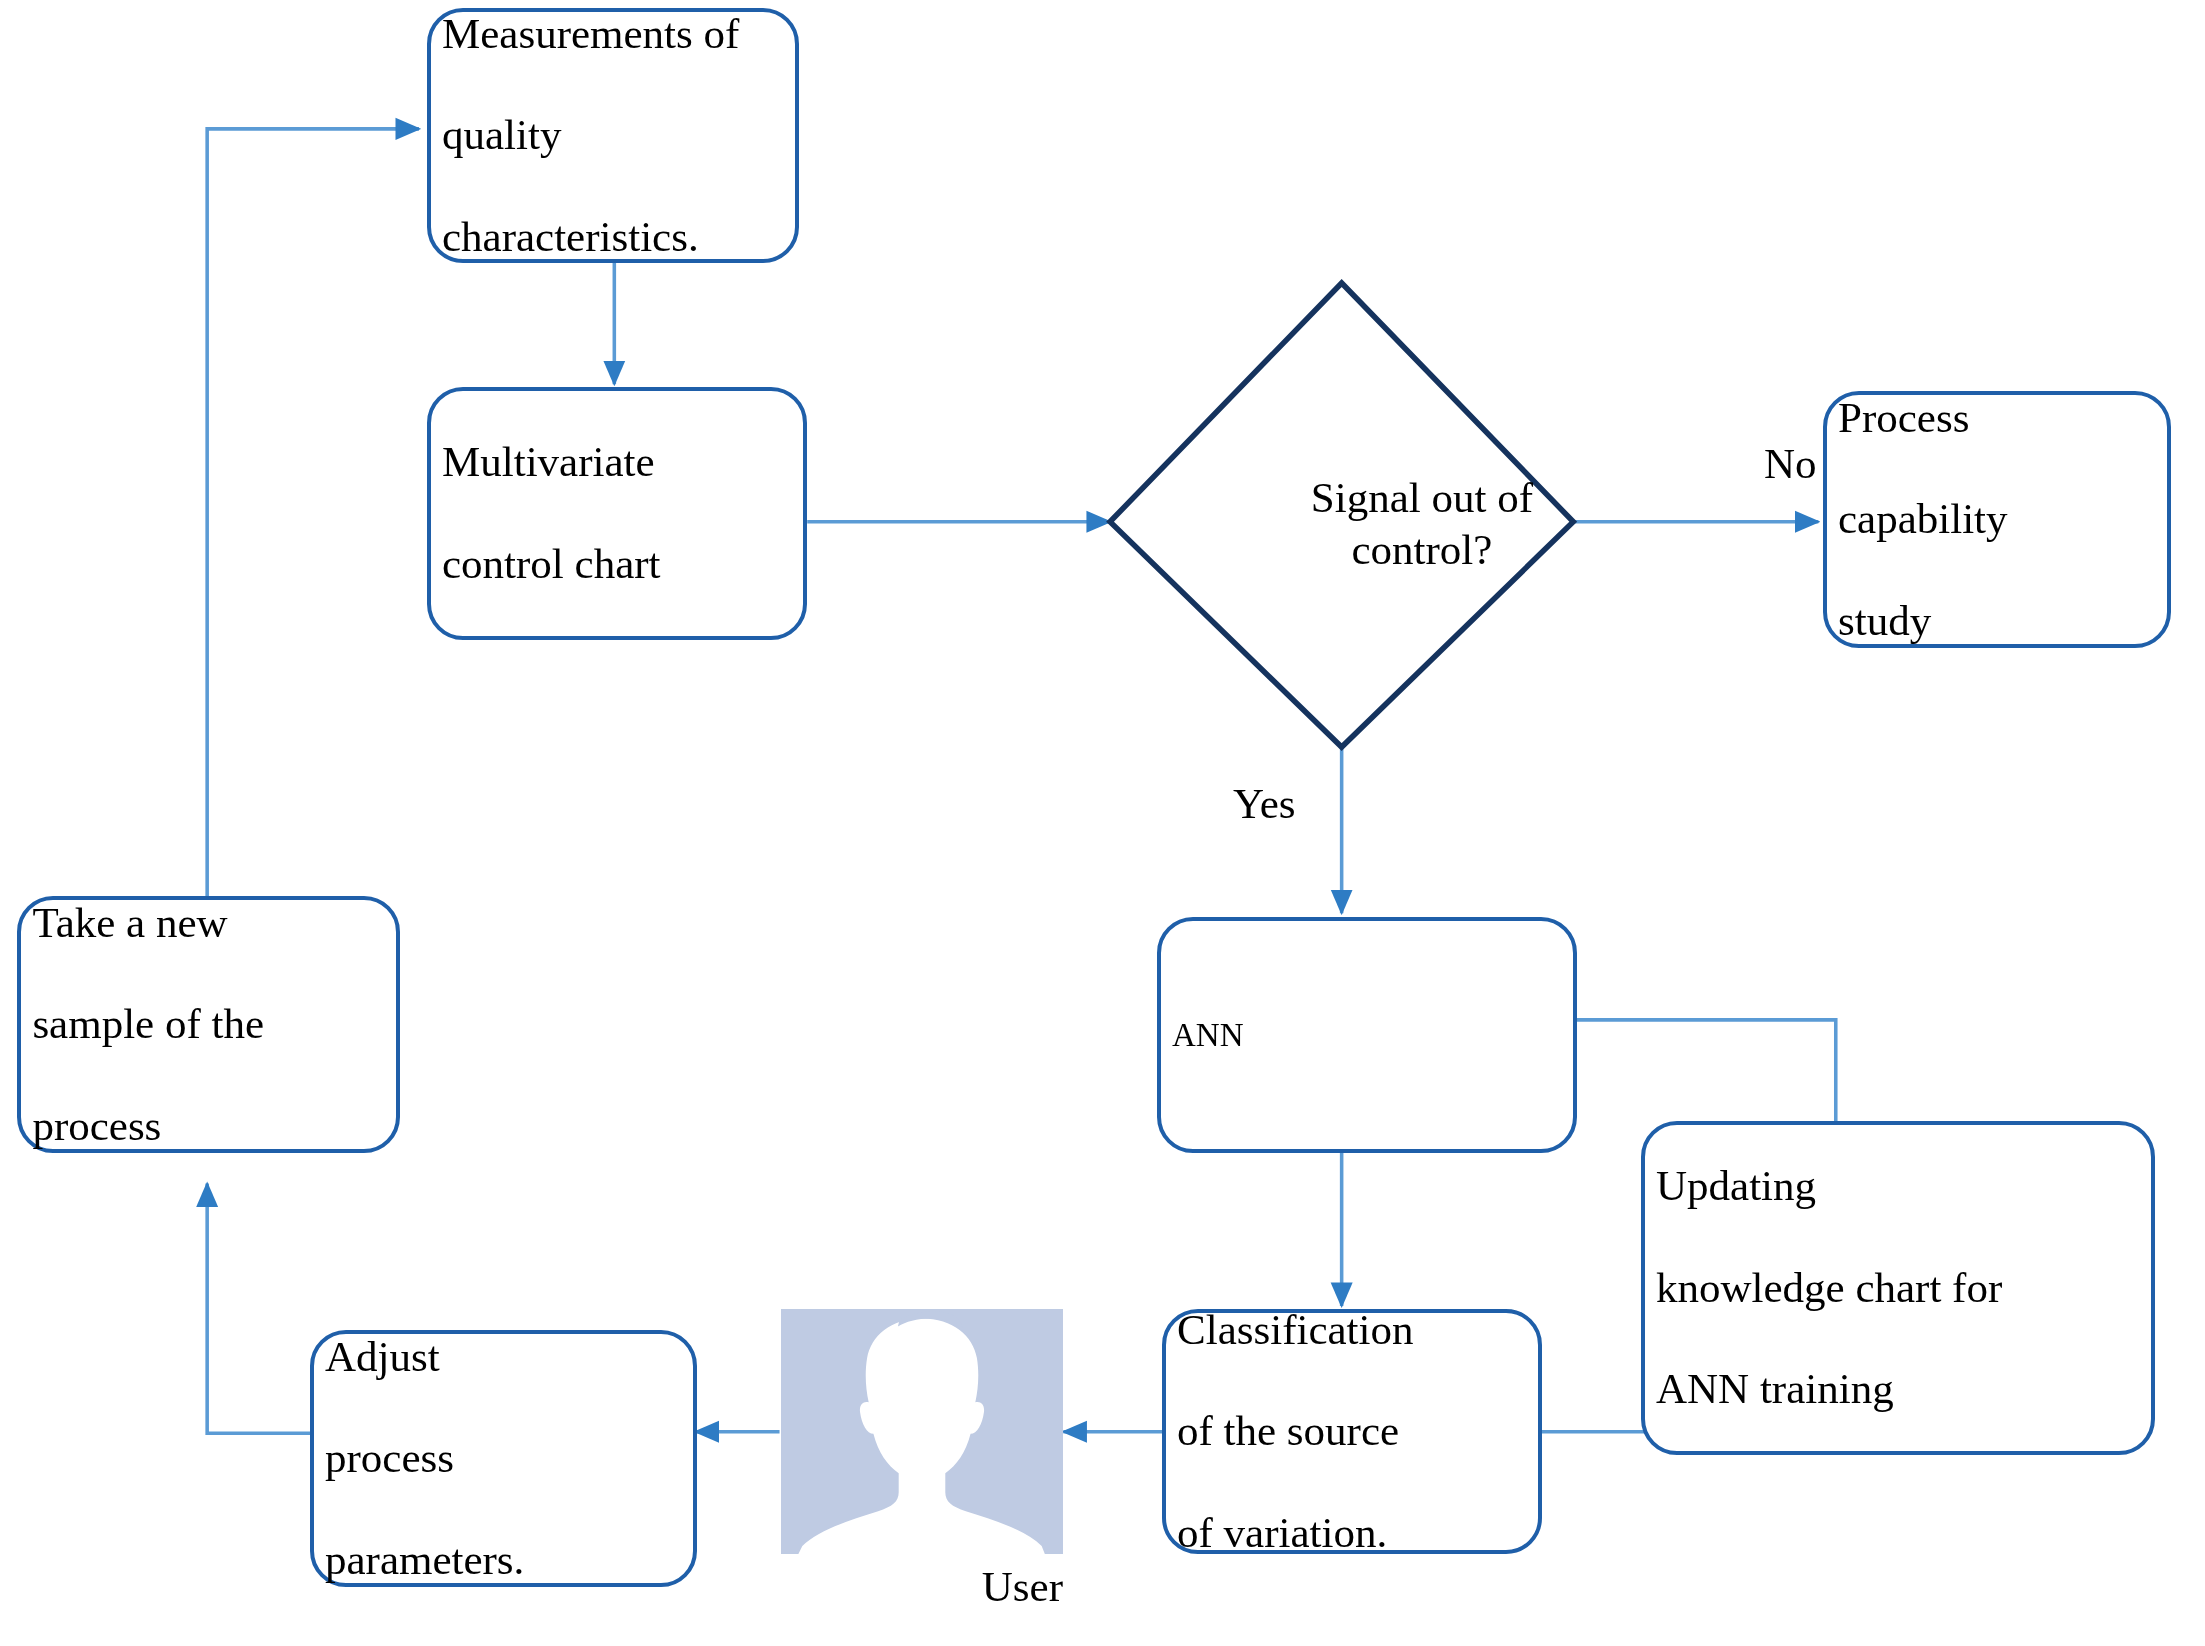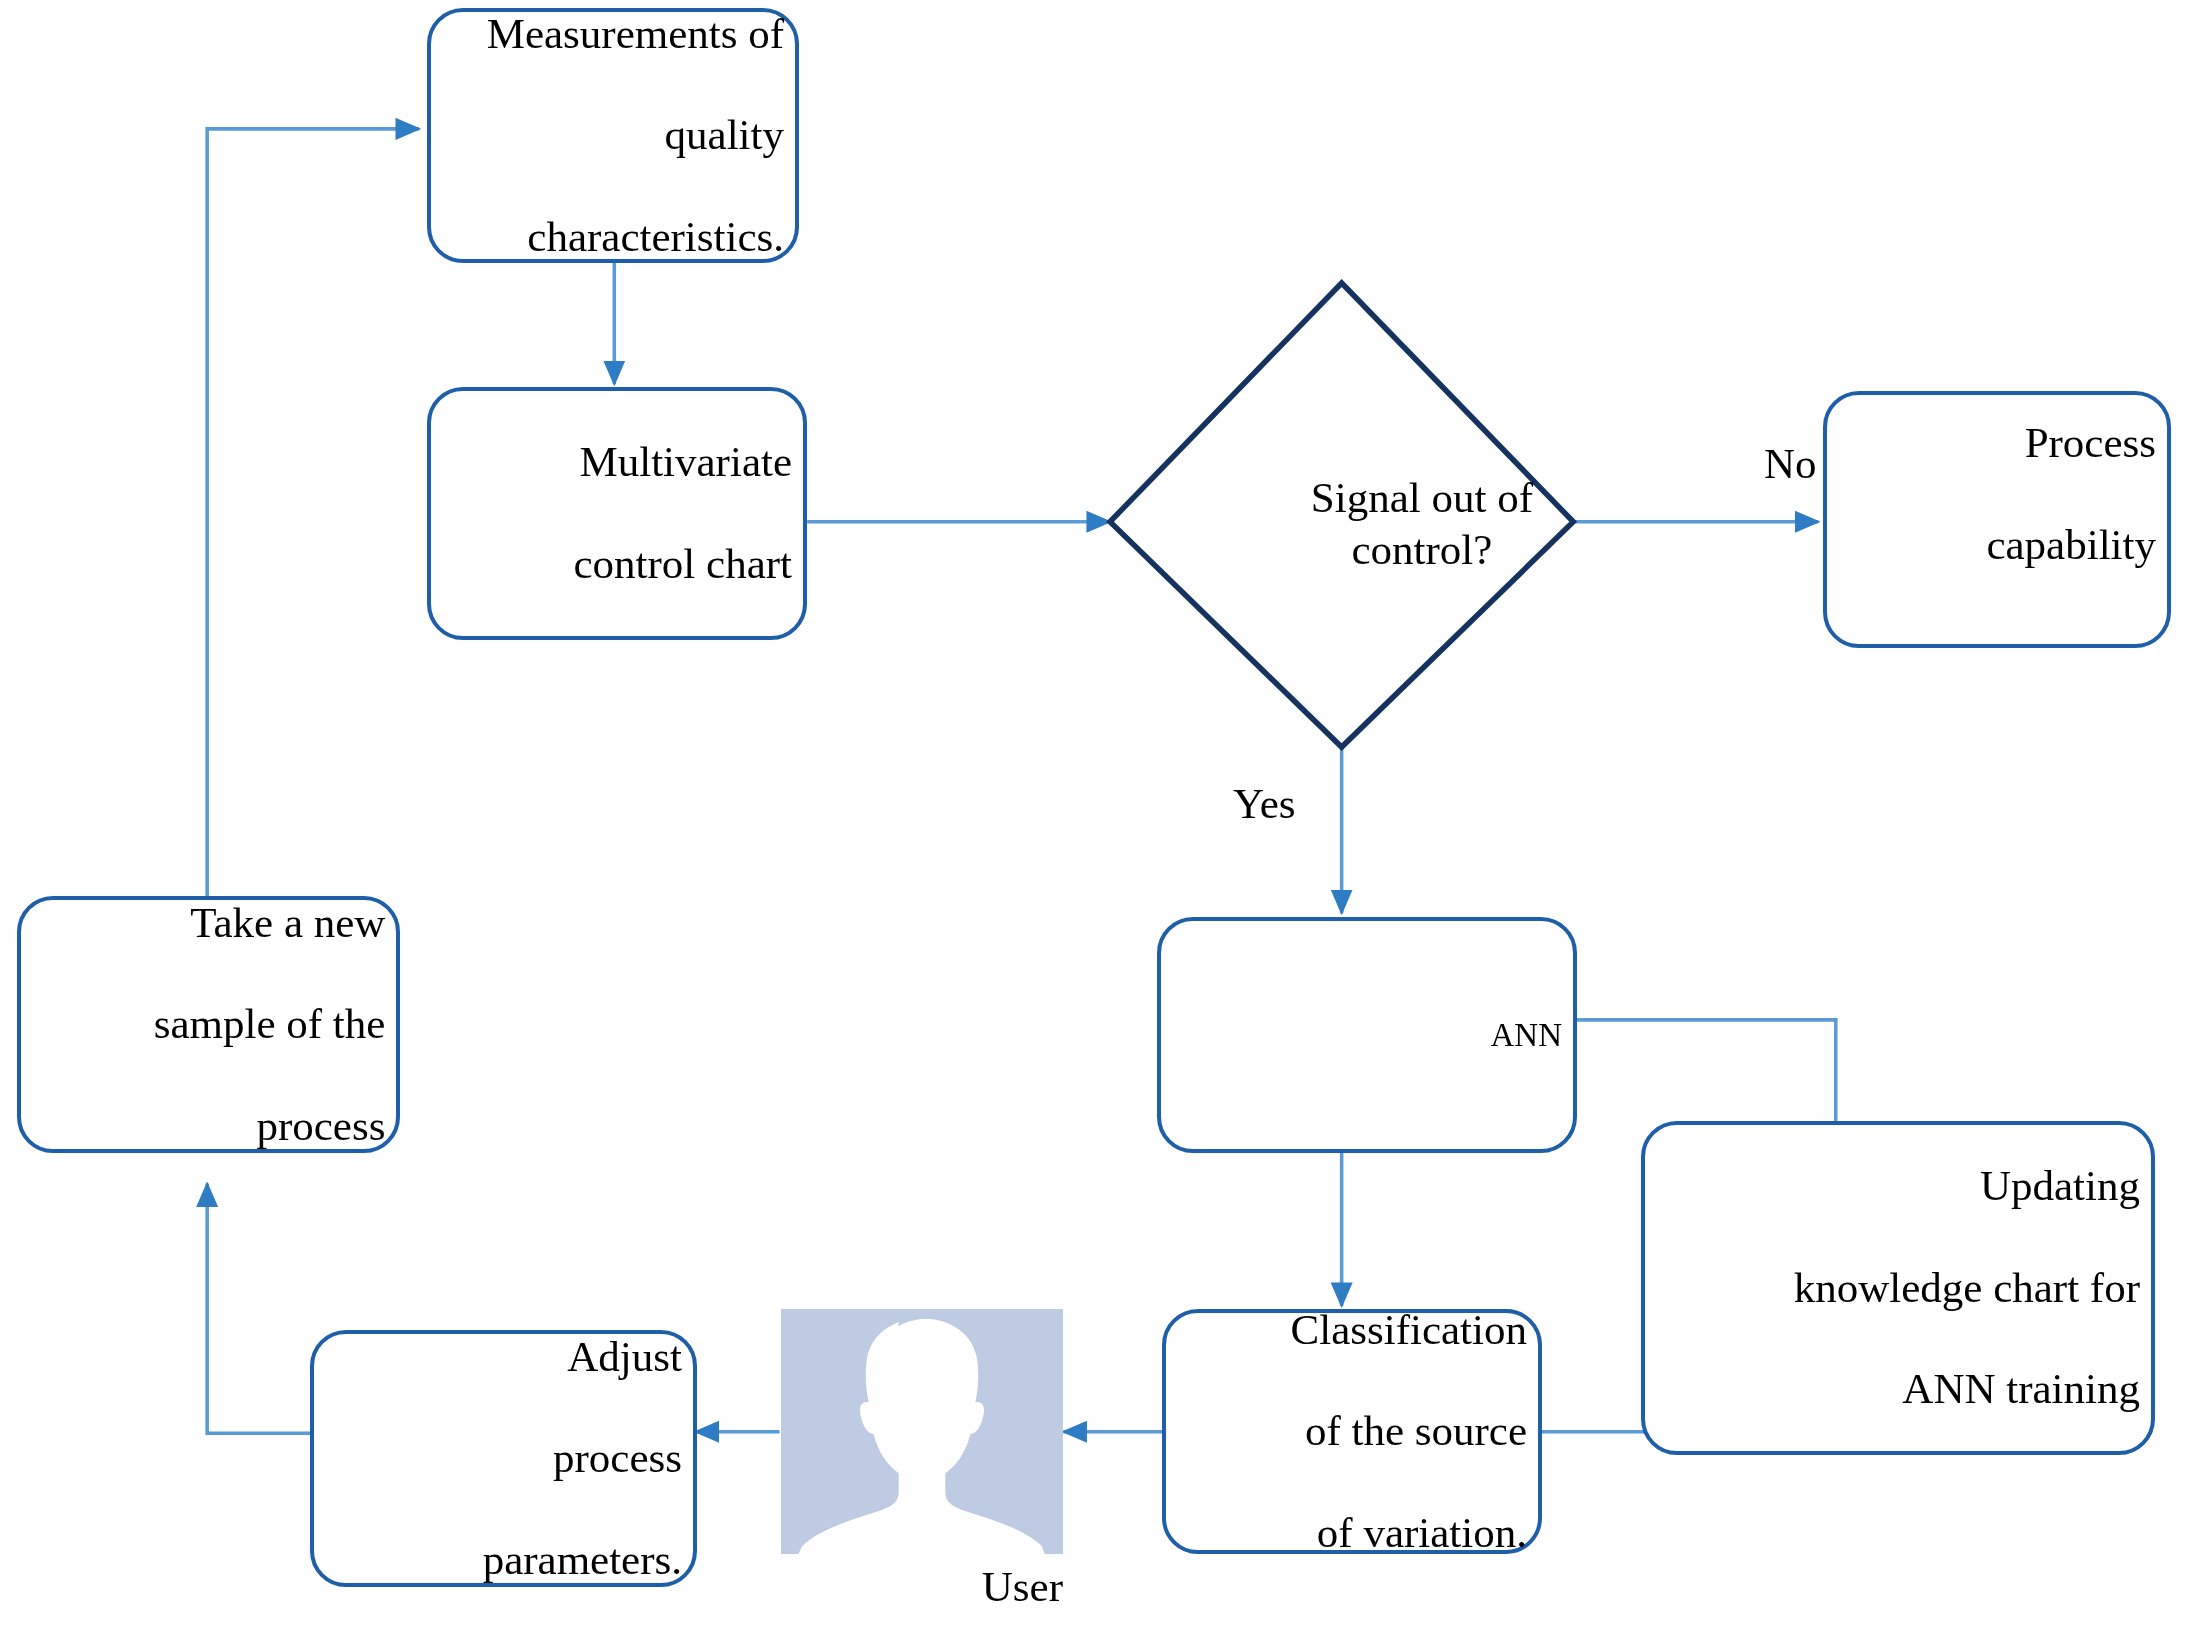--- a/index.html
+++ b/index.html
@@ -21,21 +21,21 @@
     left: 0;
     width: 2205px;
     height: 1646px;
   }
   .node {
     position: absolute;
     box-sizing: border-box;
     display: flex;
     align-items: center;
     justify-content: center;
-    text-align: right;
+    text-align: left;
     color: #000000;
     background: #ffffff;
     border: 4px solid #1f5fa9;
     border-radius: 36px;
     line-height: 1.18;
     padding: 4.7px 11px;
     z-index: 3;
   }
   .node span {
     display: block;
@@ -117,21 +117,21 @@
 
   <div class="node" style="left:427px; top:387px; width:380px; height:253px; font-size:43px;">
     <span><span>Multivariate</span><br><span>control chart</span></span>
   </div>
 
   <div class="diamond-text" style="left:1150px; top:455px; width:383px; height:138px; font-size:43px;">
     <span><span>Signal out of</span><br><span>control?</span></span>
   </div>
 
   <div class="node" style="left:1823px; top:391px; width:348px; height:257px; font-size:43px;">
-    <span><span>Process</span><br><span>capability</span><br></span>
+    <span><span>Process</span><br><span>capability</span><br><span>study</span></span>
   </div>
 
   <div class="node" style="left:1157px; top:917px; width:420px; height:236px; font-size:33px;">
     <span>ANN</span>
   </div>
 
   <div class="node" style="left:1641px; top:1077px; width:514px; height:334px; font-size:43px;margin-top:44px;">
     <span><span>Updating</span><br><span>knowledge chart for</span><br><span>ANN training</span></span>
   </div>
 

